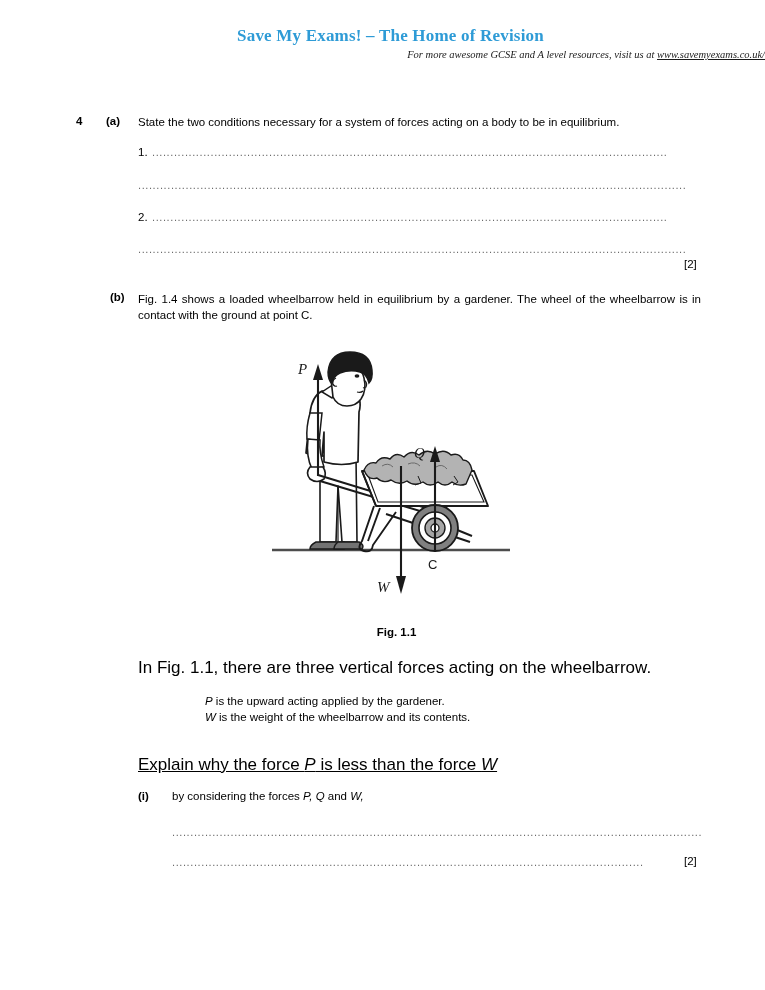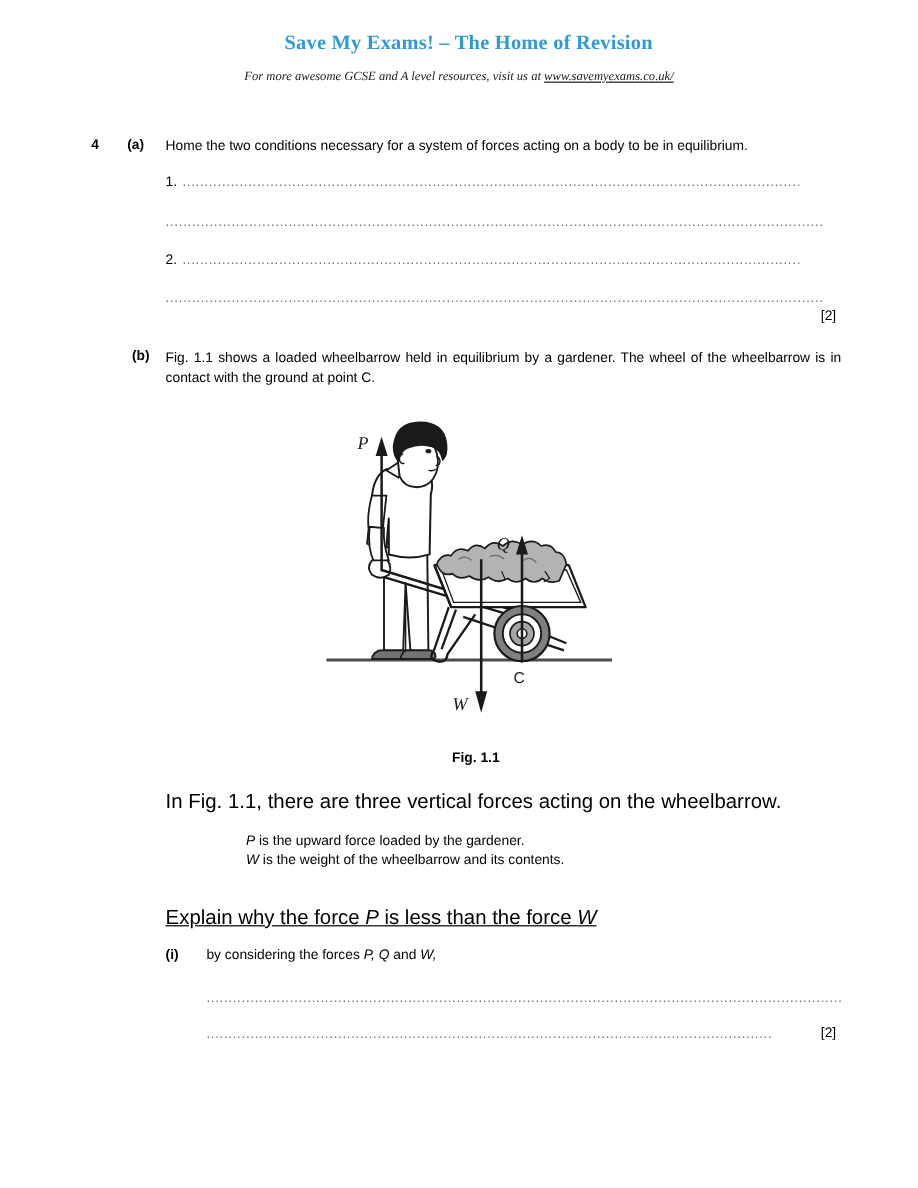--- a/index.html
+++ b/index.html
@@ -31,22 +31,23 @@
     color: #2e9bd6;
     letter-spacing: 0.2px;
     line-height: 20px;
     margin-left: 16px;
   }
   .header-sub {
     font-family: "Liberation Serif", serif;
     font-style: italic;
     font-size: 10.5px;
     color: #1a1a1a;
-    margin-top: 12px;
+    margin-top: 2px;
     line-height: 13px;
+    text-align: right;
   }
   .header-sub .url {
     text-decoration: underline;
   }
 
   
   .qnum {
     position: absolute;
     left: 76px;
     top: 115px;
@@ -163,38 +164,38 @@
 
 <div class="header">
   <div class="header-title">Save My Exams! – The Home of Revision</div>
   <div class="header-sub">
     <span>For more awesome GCSE and A level resources, visit us at </span><span class="url">www.savemyexams.co.uk/</span>
   </div>
 </div>
 
 <div class="qnum">4</div>
 <div class="part-a-label">(a)</div>
-<div class="part-a-text">Home the two conditions necessary for a system of forces acting on a body to be in equilibrium.</div>
+<div class="part-a-text">State the two conditions necessary for a system of forces acting on a body to be in equilibrium.</div>
 
 <div class="ans-row" style="left:138px; top:145px; width:565px;">
   <span class="ans-num">1.</span><span class="dots">.............................................................................................................................................</span>
 </div>
 <div class="ans-row" style="left:138px; top:178px; width:565px;">
   <span class="dots">......................................................................................................................................................</span>
 </div>
 <div class="ans-row" style="left:138px; top:210px; width:565px;">
   <span class="ans-num">2.</span><span class="dots">.............................................................................................................................................</span>
 </div>
 <div class="ans-row" style="left:138px; top:242px; width:565px;">
   <span class="dots">......................................................................................................................................................</span>
 </div>
 <div class="marks" style="left:684px; top:258px;">[2]</div>
 
 <div class="part-b-label">(b)</div>
-<div class="part-b-text">Fig. 1.1 shows a loaded wheelbarrow held in equilibrium by a gardener. The wheel of the wheelbarrow is in contact with the ground at point C.</div>
+<div class="part-b-text">Fig. 1.4 shows a loaded wheelbarrow held in equilibrium by a gardener. The wheel of the wheelbarrow is in contact with the ground at point C.</div>
 
 <div class="figure-wrap">
   <svg width="270" height="270" viewBox="0 0 270 270" xmlns="http://www.w3.org/2000/svg">
 
     <line x1="14" y1="214" x2="252" y2="214" stroke="#4d4d4d" stroke-width="2.4"></line>
 
     <path d="M62 120 L62 206 L78 206 L80 150 L84 206 L99 206 L98 120 Z" fill="#ffffff" stroke="#1a1a1a" stroke-width="1.6" stroke-linejoin="round"></path>
     <line x1="80" y1="150" x2="80" y2="206" stroke="#1a1a1a" stroke-width="1.2"></line>
 
     <path d="M58 206 q-6 3 -6 7 h34 v-7 z" fill="#737373" stroke="#1a1a1a" stroke-width="1.5"></path>
@@ -261,21 +262,21 @@
     <text x="170" y="233" font-family="Liberation Sans, sans-serif" font-size="13" fill="#1a1a1a">C</text>
   </svg>
 </div>
 
 <div class="fig-caption">Fig. 1.1</div>
 
 <div class="body-line" style="top:660px;">In Fig. 1.1, there are three vertical forces acting on the wheelbarrow.</div>
 
 <div class="force-list">
   <div>
-    <i>P</i><span> is the upward force loaded by the gardener.</span>
+    <i>P</i><span> is the upward acting applied by the gardener.</span>
   </div>
   <div>
     <i>W</i><span> is the weight of the wheelbarrow and its contents.</span>
   </div>
 </div>
 
 <div class="body-line" style="top:757px;text-decoration:underline;">
   <span>Explain why the force </span><i>P</i><span> is less than the force </span><i>W</i>
 </div>
 

